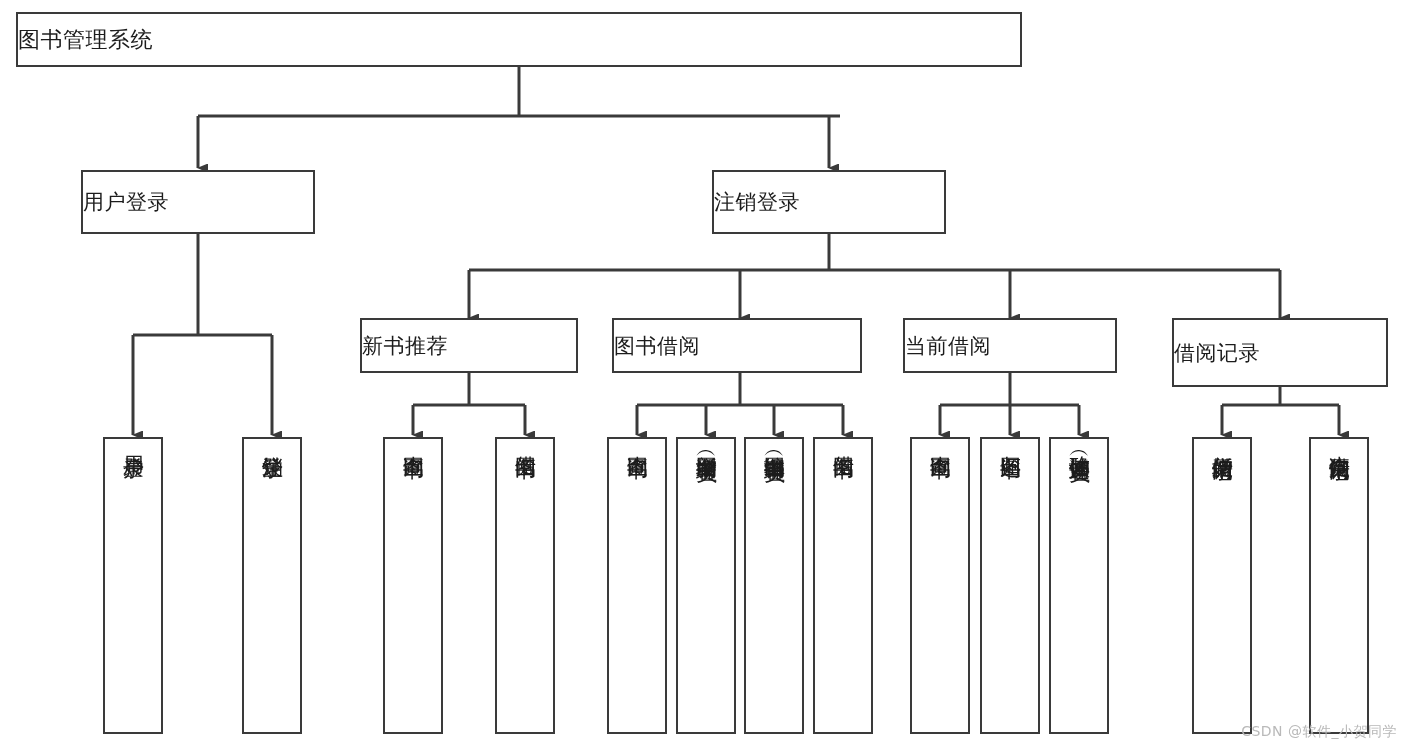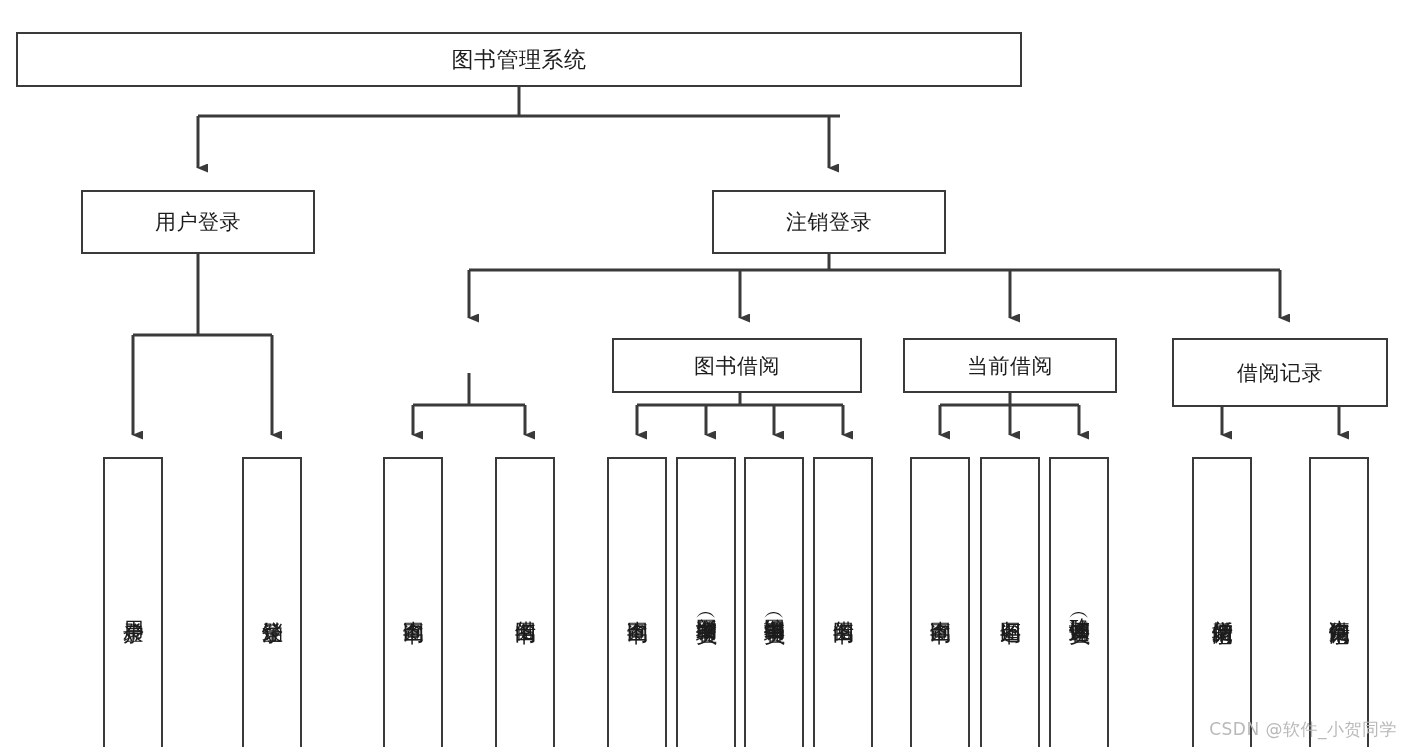--- a/index.html
+++ b/index.html
@@ -25,23 +25,22 @@
     width: 1405px;
     height: 747px;
   }
   .node {
     position: absolute;
     box-sizing: border-box;
     background: #ffffff;
     border: 2px solid #3a3a3a;
     display: flex;
     align-items: center;
-    justify-content: center;
+    justify-content: flex-start;
     color: #1c1c1c;
-    margin-top: 20px;
   }
   .node-h {
     font-size: 21px;
     letter-spacing: 0.5px;
     white-space: nowrap;
   }
   .node-root {
     font-size: 22px;
   }
   .node-v {
@@ -55,21 +54,21 @@
   }
   .node-v .vtext {
     writing-mode: vertical-rl;
     text-orientation: upright;
     display: block;
   }
   .watermark {
     position: absolute;
     right: 8px;
     bottom: 6px;
-    font-size: 17px;
+    font-size: 14px;
     color: #b9b9b9;
     white-space: nowrap;
     letter-spacing: 0.5px;
   }
 </style>
 </head>
 <body>
 
 <div id="diagram-root">
 
@@ -131,20 +130,23 @@
   </div>
 
   <div class="node node-h" style="left:81px; top:170px; width:234px; height:64px;">
     <span>用户登录</span>
   </div>
 
   <div class="node node-h" style="left:712px; top:170px; width:234px; height:64px;">
     <span>注销登录</span>
   </div>
 
+  <div class="node node-h" style="left:360px; top:318px; width:218px; height:55px;">
+    <span>新书推荐</span>
+  </div>
 
   <div class="node node-h" style="left:612px; top:318px; width:250px; height:55px;">
     <span>图书借阅</span>
   </div>
 
   <div class="node node-h" style="left:903px; top:318px; width:214px; height:55px;font-family:Liberation Mono, monospace;">
     <span>当前借阅</span>
   </div>
 
   <div class="node node-h" style="left:1172px; top:318px; width:216px; height:69px;">

